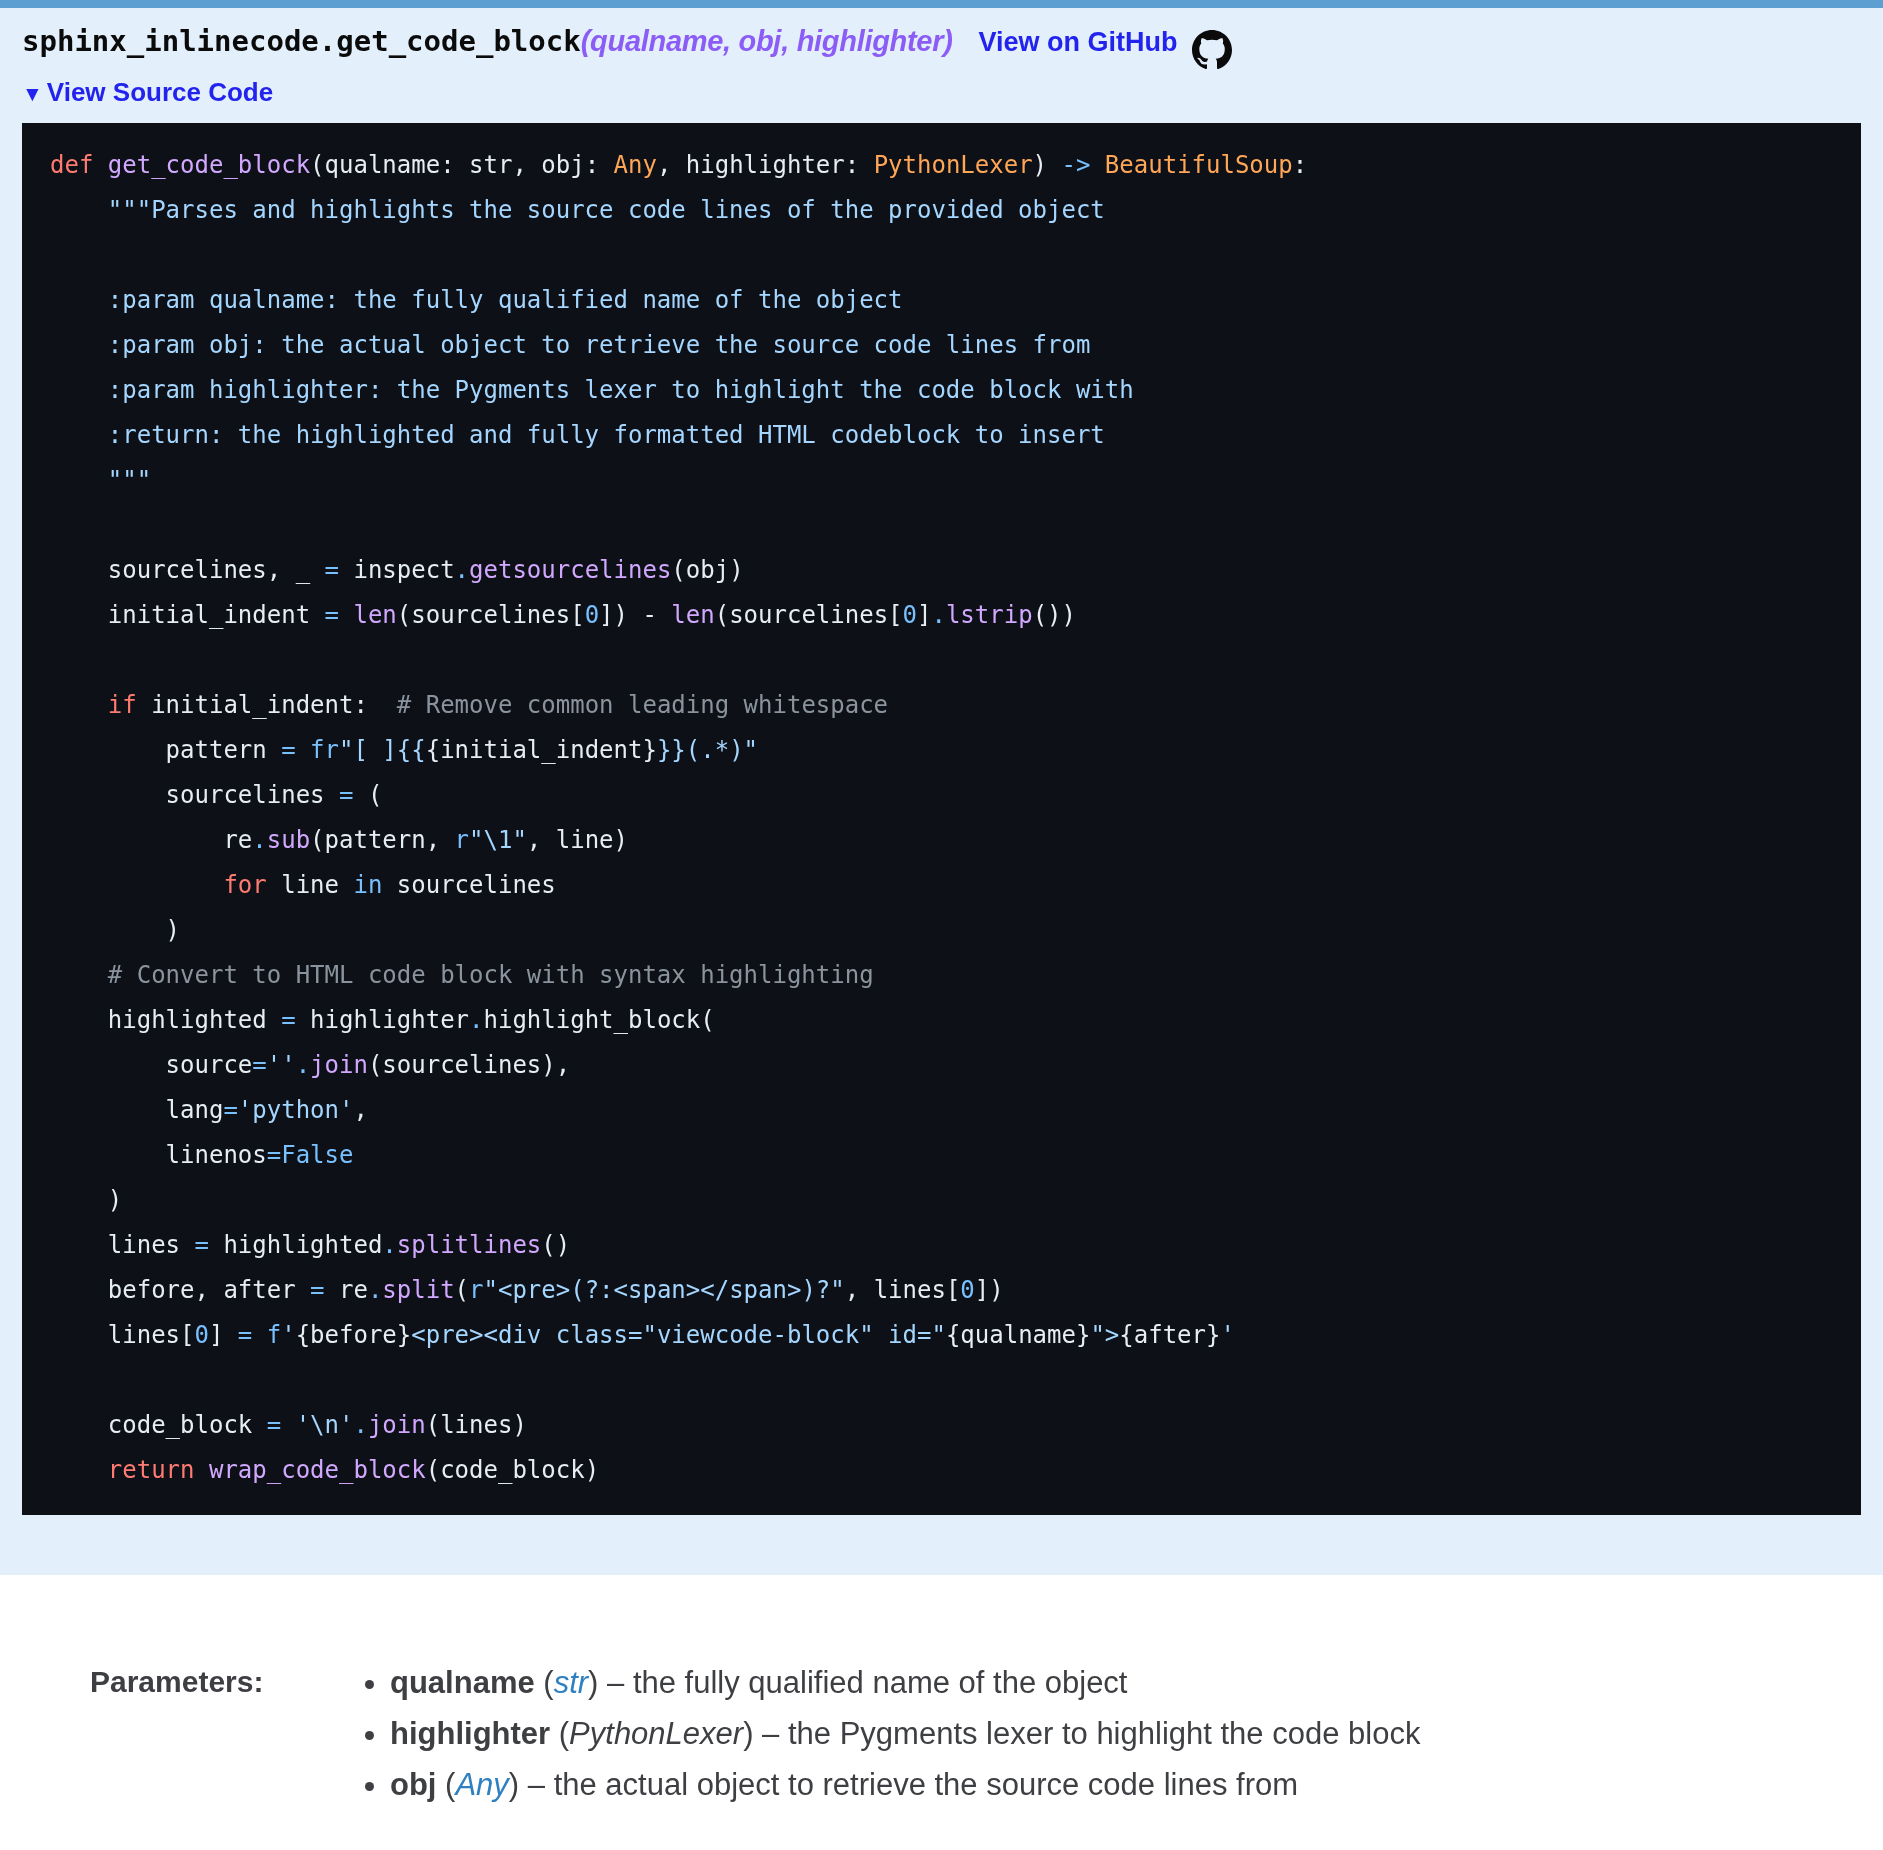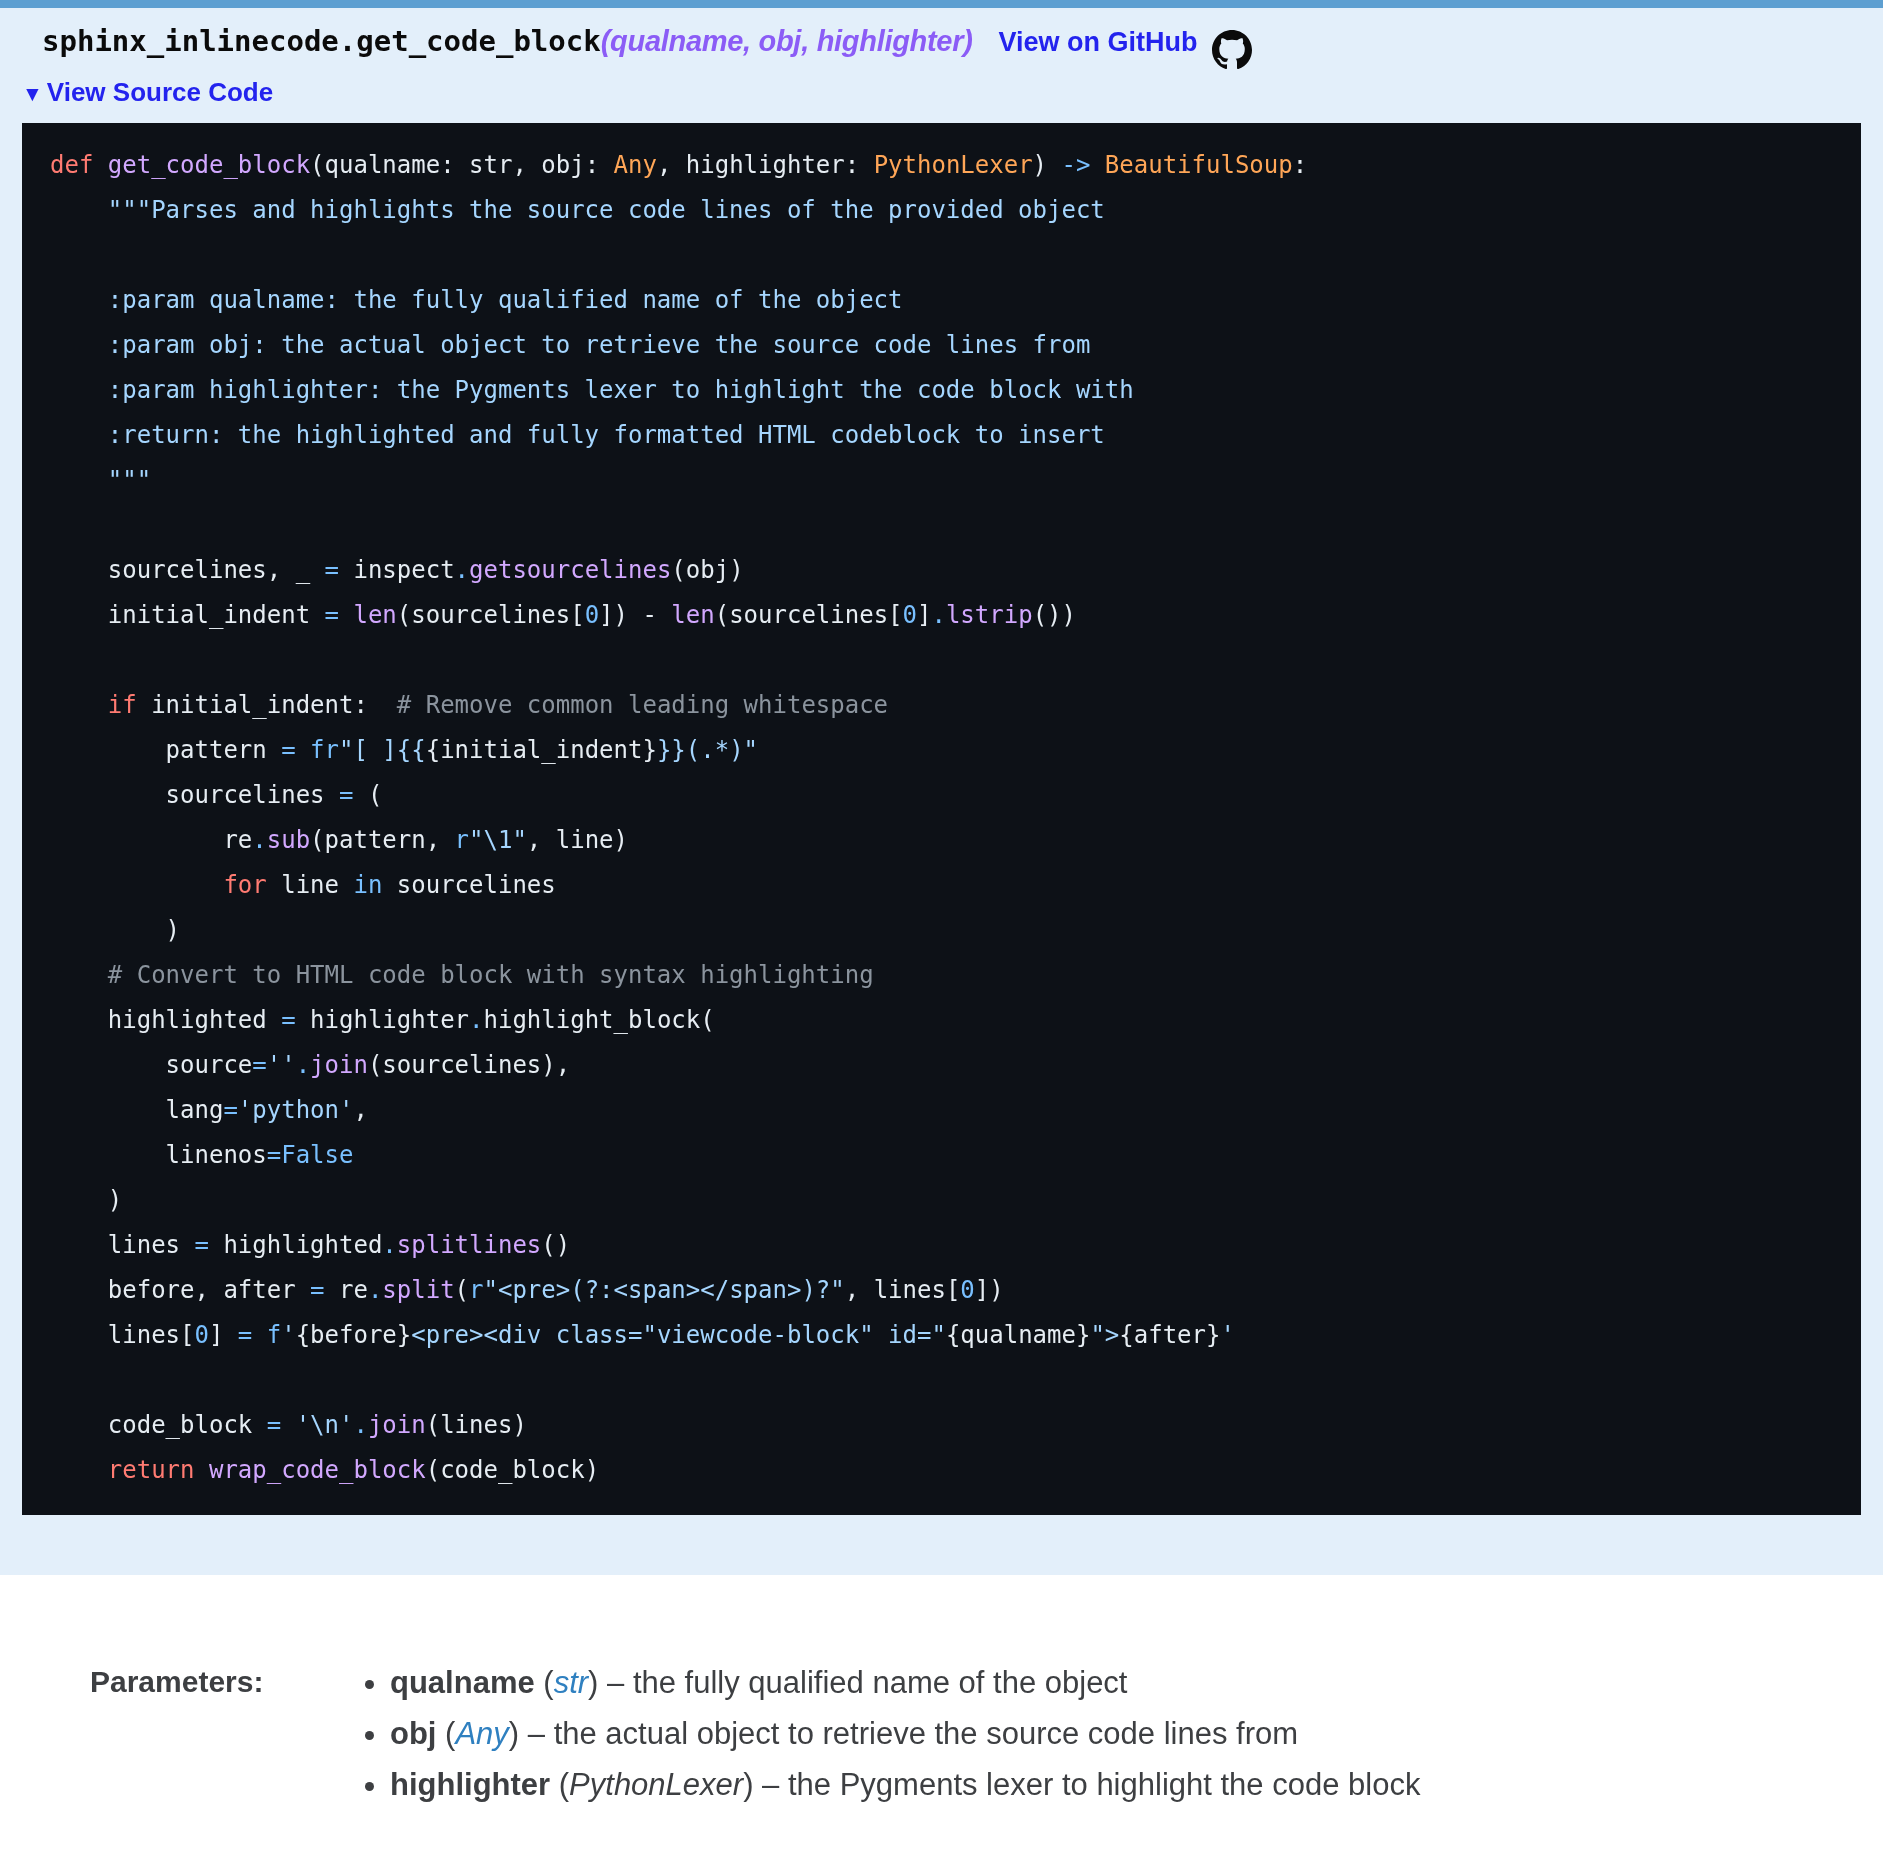--- a/index.html
+++ b/index.html
@@ -11,21 +11,21 @@
 
   
   .sig-panel {
     background: var(--c-panel, #e3effa);
     border-top: 8px solid var(--c-panel-border, #5d9fd1);
     padding: 16px 22px 36px 22px;
   }
   .sig-line { display:flex; align-items:baseline; white-space:nowrap; }
   .sig-name {
     font-family:"DejaVu Sans Mono", monospace;
-    font-weight:bold; font-size:29px; color:#0b0b0b;margin-left:20px;
+    font-weight:bold; font-size:29px; color:#0b0b0b;
   }
   .sig-params {
     font-size:29px; font-style:italic; font-weight:600;
     color:#8b5cf6; letter-spacing:-0.3px;
   }
   .gh-link {
     margin-left:26px; color:var(--c-link,#2323ee);
     font-size:27px; font-weight:600; text-decoration:none; cursor:pointer;
   }
   .gh-mark { margin-left:14px; align-self:center; transform:translateY(6px); cursor:pointer; }
@@ -95,19 +95,19 @@
 
     <pre class="code"><div class="code-line"><span class="t-k">def </span><span class="t-f">get_code_block</span><span class="t-n">(qualname: str, obj: </span><span class="t-c">Any</span><span class="t-n">, highlighter: </span><span class="t-c">PythonLexer</span><span class="t-n">) </span><span class="t-o">-&gt;</span><span class="t-n"> </span><span class="t-c">BeautifulSoup</span><span class="t-n">:</span></div><div class="code-line"><span class="t-s">    """Parses and highlights the source code lines of the provided object</span></div><div class="code-line"></div><div class="code-line"><span class="t-s">    :param qualname: the fully qualified name of the object</span></div><div class="code-line"><span class="t-s">    :param obj: the actual object to retrieve the source code lines from</span></div><div class="code-line"><span class="t-s">    :param highlighter: the Pygments lexer to highlight the code block with</span></div><div class="code-line"><span class="t-s">    :return: the highlighted and fully formatted HTML codeblock to insert</span></div><div class="code-line"><span class="t-s">    """</span></div><div class="code-line"></div><div class="code-line"><span class="t-n">    sourcelines, _ </span><span class="t-o">=</span><span class="t-n"> inspect</span><span class="t-o">.</span><span class="t-f">getsourcelines</span><span class="t-n">(obj)</span></div><div class="code-line"><span class="t-n">    initial_indent </span><span class="t-o">=</span><span class="t-n"> </span><span class="t-f">len</span><span class="t-n">(sourcelines[</span><span class="t-o">0</span><span class="t-n">]) - </span><span class="t-f">len</span><span class="t-n">(sourcelines[</span><span class="t-o">0</span><span class="t-n">]</span><span class="t-o">.</span><span class="t-f">lstrip</span><span class="t-n">())</span></div><div class="code-line"></div><div class="code-line"><span class="t-k">    if</span><span class="t-n"> initial_indent:  </span><span class="t-cm"># Remove common leading whitespace</span></div><div class="code-line"><span class="t-n">        pattern </span><span class="t-o">=</span><span class="t-n"> </span><span class="t-o">fr</span><span class="t-s">"[ ]{{</span><span class="t-n">{initial_indent}</span><span class="t-s">}}(.*)"</span></div><div class="code-line"><span class="t-n">        sourcelines </span><span class="t-o">=</span><span class="t-n"> (</span></div><div class="code-line"><span class="t-n">            re</span><span class="t-o">.</span><span class="t-f">sub</span><span class="t-n">(pattern, </span><span class="t-o">r</span><span class="t-s">"\1"</span><span class="t-n">, line)</span></div><div class="code-line"><span class="t-k">            for</span><span class="t-n"> line </span><span class="t-o">in</span><span class="t-n"> sourcelines</span></div><div class="code-line"><span class="t-n">        )</span></div><div class="code-line"><span class="t-cm">    # Convert to HTML code block with syntax highlighting</span></div><div class="code-line"><span class="t-n">    highlighted </span><span class="t-o">=</span><span class="t-n"> highlighter</span><span class="t-o">.</span><span class="t-n">highlight_block(</span></div><div class="code-line"><span class="t-n">        source</span><span class="t-o">=</span><span class="t-s">''</span><span class="t-o">.</span><span class="t-f">join</span><span class="t-n">(sourcelines),</span></div><div class="code-line"><span class="t-n">        lang</span><span class="t-o">=</span><span class="t-s">'python'</span><span class="t-n">,</span></div><div class="code-line"><span class="t-n">        linenos</span><span class="t-o">=</span><span class="t-o">False</span></div><div class="code-line"><span class="t-n">    )</span></div><div class="code-line"><span class="t-n">    lines </span><span class="t-o">=</span><span class="t-n"> highlighted</span><span class="t-o">.</span><span class="t-f">splitlines</span><span class="t-n">()</span></div><div class="code-line"><span class="t-n">    before, after </span><span class="t-o">=</span><span class="t-n"> re</span><span class="t-o">.</span><span class="t-f">split</span><span class="t-n">(</span><span class="t-o">r</span><span class="t-s">"&lt;pre&gt;(?:&lt;span&gt;&lt;/span&gt;)?"</span><span class="t-n">, lines[</span><span class="t-o">0</span><span class="t-n">])</span></div><div class="code-line"><span class="t-n">    lines[</span><span class="t-o">0</span><span class="t-n">] </span><span class="t-o">=</span><span class="t-n"> </span><span class="t-o">f</span><span class="t-s">'</span><span class="t-n">{before}</span><span class="t-s">&lt;pre&gt;&lt;div class="viewcode-block" id="</span><span class="t-n">{qualname}</span><span class="t-s">"&gt;</span><span class="t-n">{after}</span><span class="t-s">'</span></div><div class="code-line"></div><div class="code-line"><span class="t-n">    code_block </span><span class="t-o">=</span><span class="t-n"> </span><span class="t-s">'\n'</span><span class="t-o">.</span><span class="t-f">join</span><span class="t-n">(lines)</span></div><div class="code-line"><span class="t-k">    return</span><span class="t-n"> </span><span class="t-f">wrap_code_block</span><span class="t-n">(code_block)</span></div></pre>
   </section>
 
   <section class="doc-body">
 
     <div class="field-list">
       <div class="field-name">Parameters:</div>
       <ul class="param-list">
           <li class="param-item"><span class="param-name">qualname</span> (<em class="param-type-link">str</em>) – <span>the fully qualified name of the object</span></li>
+          <li class="param-item"><span class="param-name">highlighter</span> (<em class="param-type">PythonLexer</em>) – <span>the Pygments lexer to highlight the code block</span></li>
           <li class="param-item"><span class="param-name">obj</span> (<em class="param-type-link">Any</em>) – <span>the actual object to retrieve the source code lines from</span></li>
-          <li class="param-item"><span class="param-name">highlighter</span> (<em class="param-type">PythonLexer</em>) – <span>the Pygments lexer to highlight the code block</span></li>
         </ul>
     </div>
   </section>
 
 </div>
 
 </body></html>

